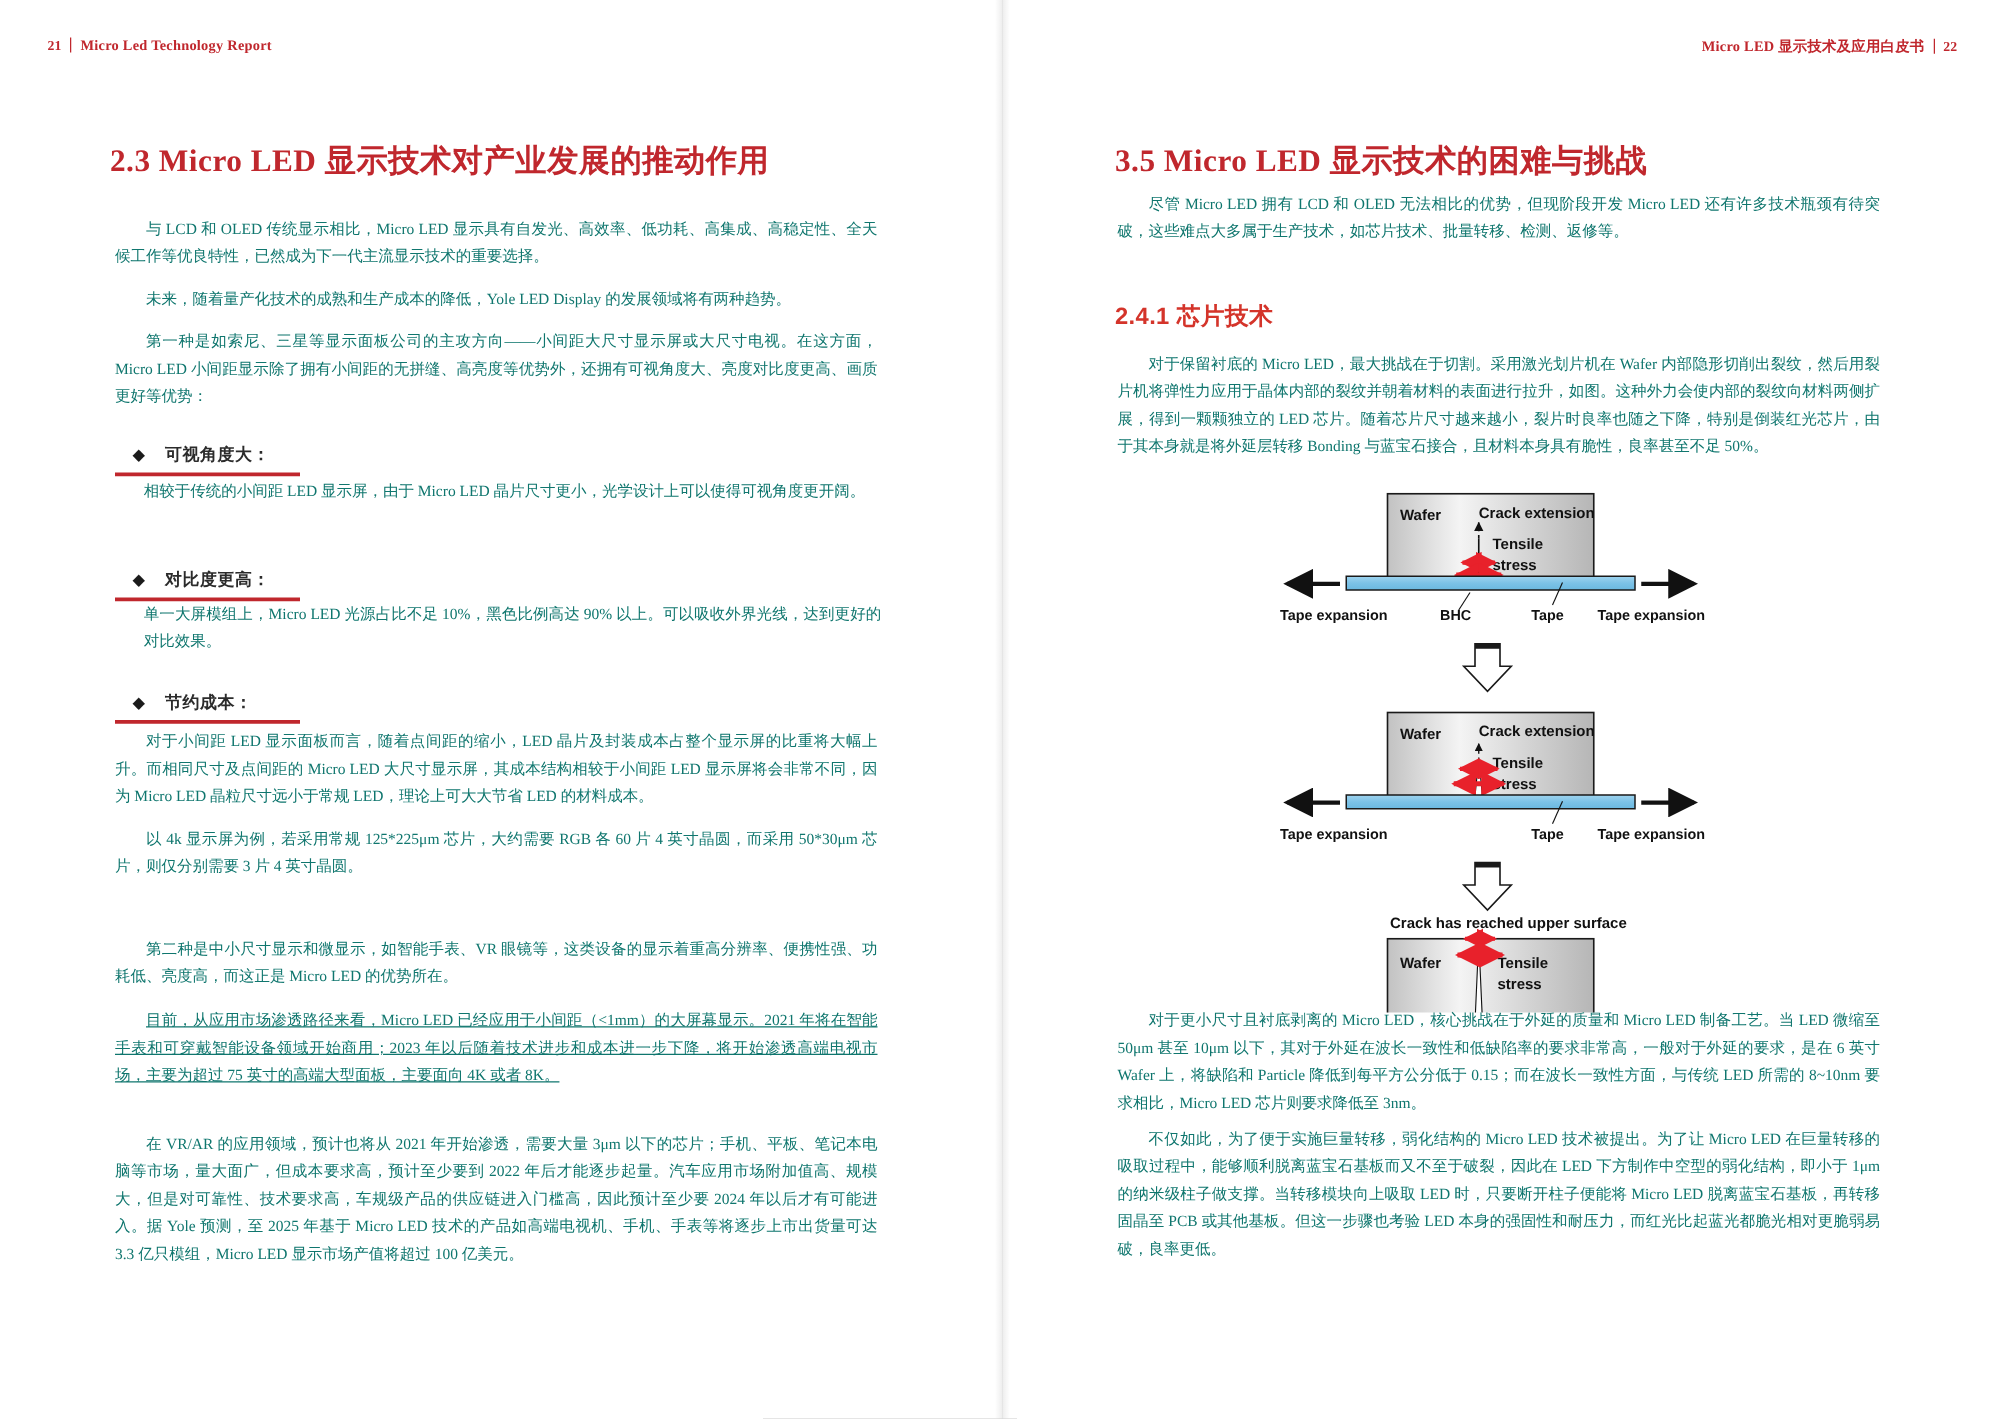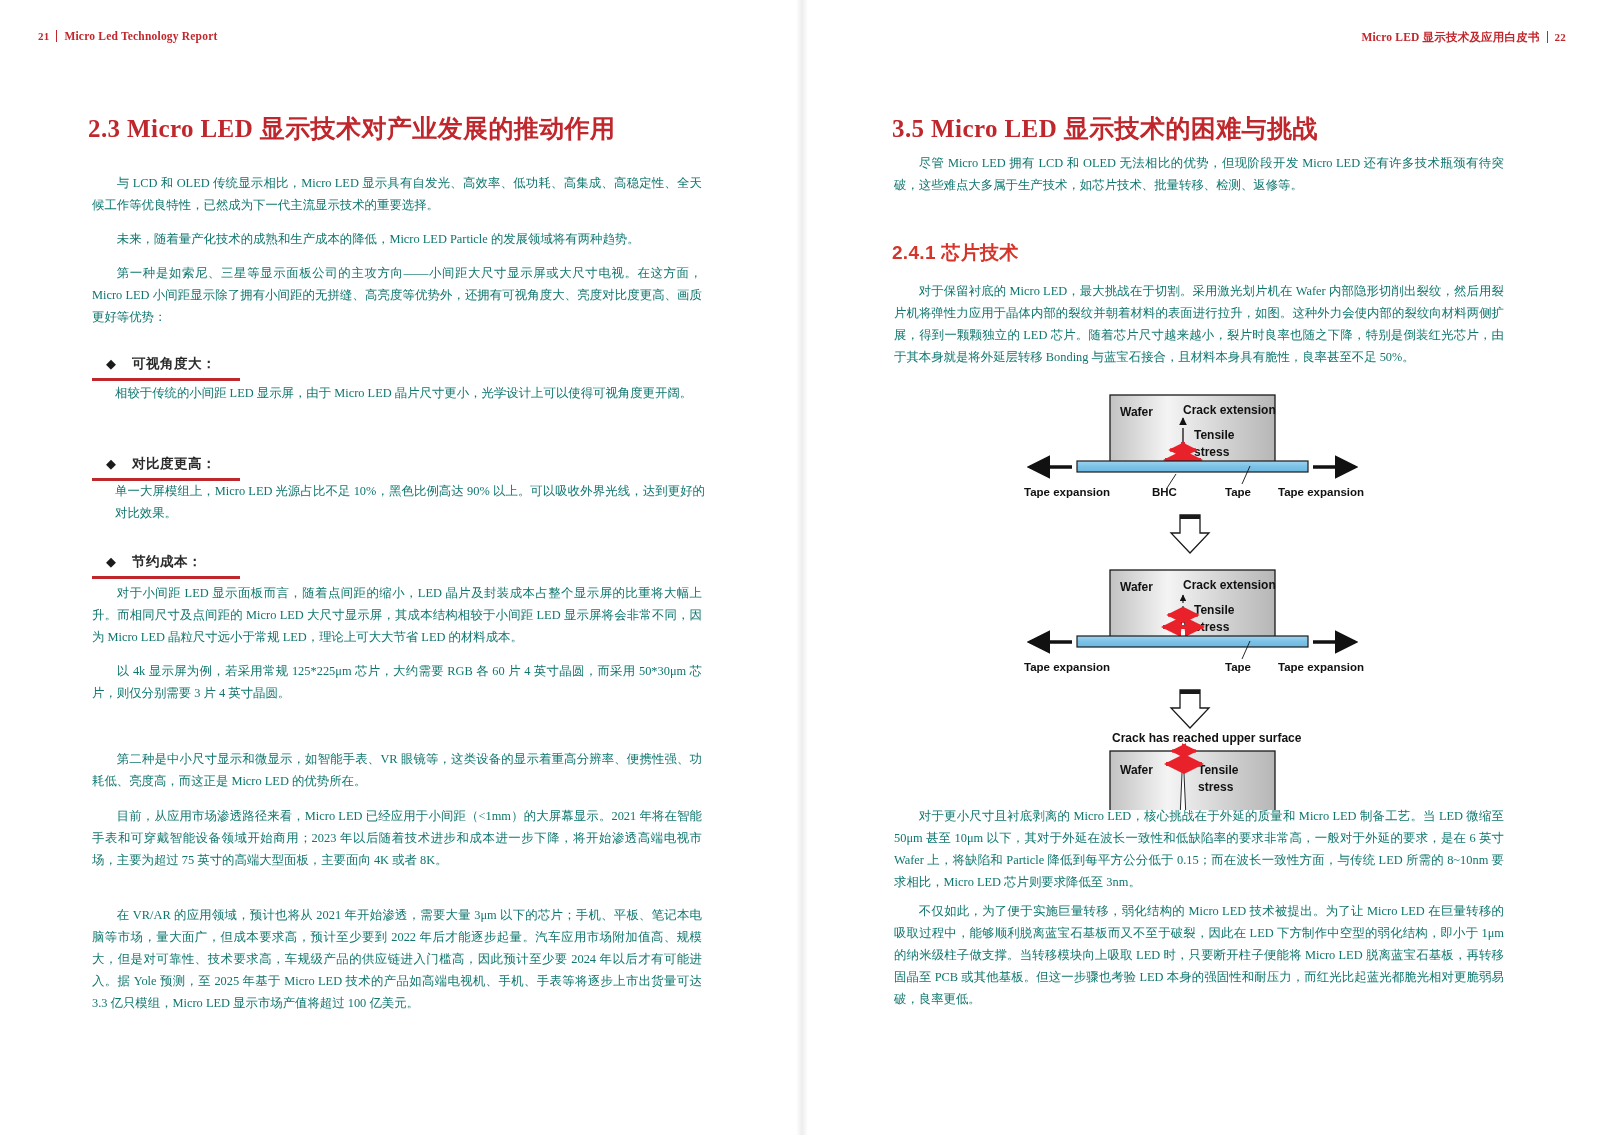--- a/index.html
+++ b/index.html
@@ -149,21 +149,21 @@
   <div class="page page-left">
 
     <div class="runhead runhead-left">
       <span class="pagenum">21</span><span class="bar"></span><span>Micro Led Technology Report</span>
     </div>
 
     <h1 class="sec" style="left:72px; top:96px;">2.3  Micro LED 显示技术对产业发展的推动作用</h1>
 
     <div class="para" style="left:92px; top:172px; width:610px;">与 LCD 和 OLED 传统显示相比，Micro LED 显示具有自发光、高效率、低功耗、高集成、高稳定性、全天候工作等优良特性，已然成为下一代主流显示技术的重要选择。</div>
 
-    <div class="para" style="left:92px; top:228px; width:610px;">未来，随着量产化技术的成熟和生产成本的降低，Micro LED Particle 的发展领域将有两种趋势。</div>
+    <div class="para" style="left:92px; top:228px; width:610px;">未来，随着量产化技术的成熟和生产成本的降低，Yole LED Display 的发展领域将有两种趋势。</div>
 
     <div class="para" style="left:92px; top:262px; width:610px;">第一种是如索尼、三星等显示面板公司的主攻方向——小间距大尺寸显示屏或大尺寸电视。在这方面，Micro LED 小间距显示除了拥有小间距的无拼缝、高亮度等优势外，还拥有可视角度大、亮度对比度更高、画质更好等优势：</div>
 
     <div class="bullethead" style="left:92px; top:330px;">
       <div class="row">
         <span class="dia">◆</span>
         <span class="txt">可视角度大：</span>
       </div>
       <div class="rule"></div>
     </div>
@@ -187,21 +187,21 @@
       </div>
       <div class="rule"></div>
     </div>
 
     <div class="para" style="left:92px; top:582px; width:610px;">对于小间距 LED 显示面板而言，随着点间距的缩小，LED 晶片及封装成本占整个显示屏的比重将大幅上升。而相同尺寸及点间距的 Micro LED 大尺寸显示屏，其成本结构相较于小间距 LED 显示屏将会非常不同，因为 Micro LED 晶粒尺寸远小于常规 LED，理论上可大大节省 LED 的材料成本。</div>
 
     <div class="para" style="left:92px; top:660px; width:610px;">以 4k 显示屏为例，若采用常规 125*225μm 芯片，大约需要 RGB 各 60 片 4 英寸晶圆，而采用 50*30μm 芯片，则仅分别需要 3 片 4 英寸晶圆。</div>
 
     <div class="para" style="left:92px; top:748px; width:610px;">第二种是中小尺寸显示和微显示，如智能手表、VR 眼镜等，这类设备的显示着重高分辨率、便携性强、功耗低、亮度高，而这正是 Micro LED 的优势所在。</div>
 
-    <div class="para" style="left:92px; top:805px; width:610px;">目前，从应用市场渗透路径来看，Micro LED 已经应用于小间距（&lt;1mm）的大屏幕显示。2021 年将在智能手表和可穿戴智能设备领域开始商用；2023 年以后随着技术进步和成本进一步下降，将开始渗透高端电视市场，主要为超过 75 英寸的高端大型面板，主要面向 4K 或者 8K。</div>
+    <div class="para" style="left:92px; top:805px; width:610px;text-decoration:underline;">目前，从应用市场渗透路径来看，Micro LED 已经应用于小间距（&lt;1mm）的大屏幕显示。2021 年将在智能手表和可穿戴智能设备领域开始商用；2023 年以后随着技术进步和成本进一步下降，将开始渗透高端电视市场，主要为超过 75 英寸的高端大型面板，主要面向 4K 或者 8K。</div>
 
     <div class="para" style="left:92px; top:872px; width:610px;margin-top:32px;">在 VR/AR 的应用领域，预计也将从 2021 年开始渗透，需要大量 3μm 以下的芯片；手机、平板、笔记本电脑等市场，量大面广，但成本要求高，预计至少要到 2022 年后才能逐步起量。汽车应用市场附加值高、规模大，但是对可靠性、技术要求高，车规级产品的供应链进入门槛高，因此预计至少要 2024 年以后才有可能进入。据 Yole 预测，至 2025 年基于 Micro LED 技术的产品如高端电视机、手机、手表等将逐步上市出货量可达 3.3 亿只模组，Micro LED 显示市场产值将超过 100 亿美元。</div>
 
   </div>
 
   <div class="page page-right">
 
     <div class="runhead runhead-right">
       <span>Micro LED 显示技术及应用白皮书</span><span class="bar"></span><span class="pagenum">22</span>
     </div>

